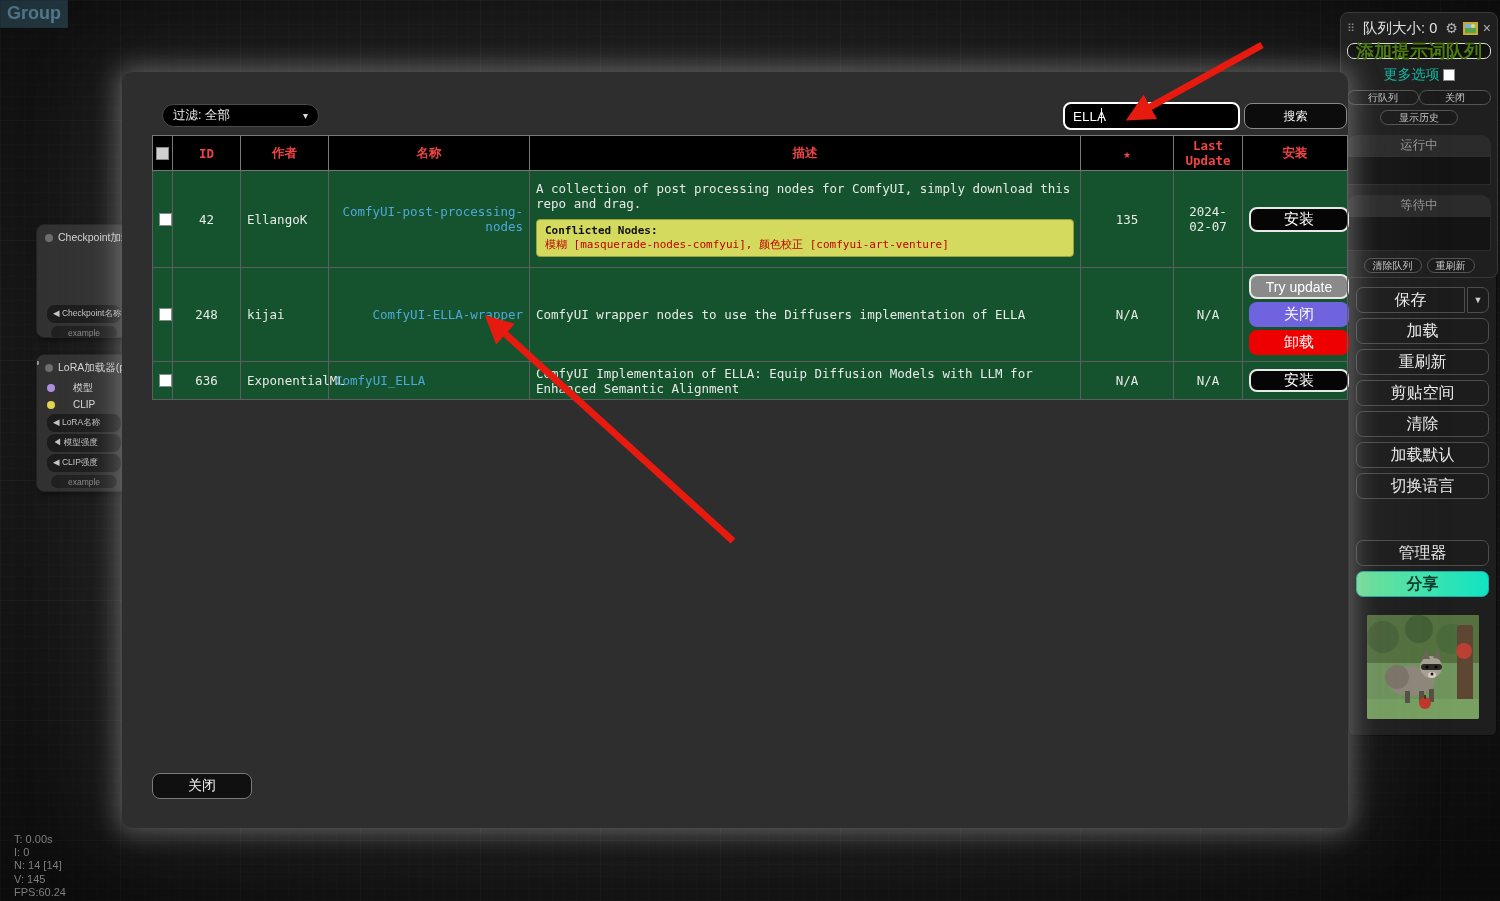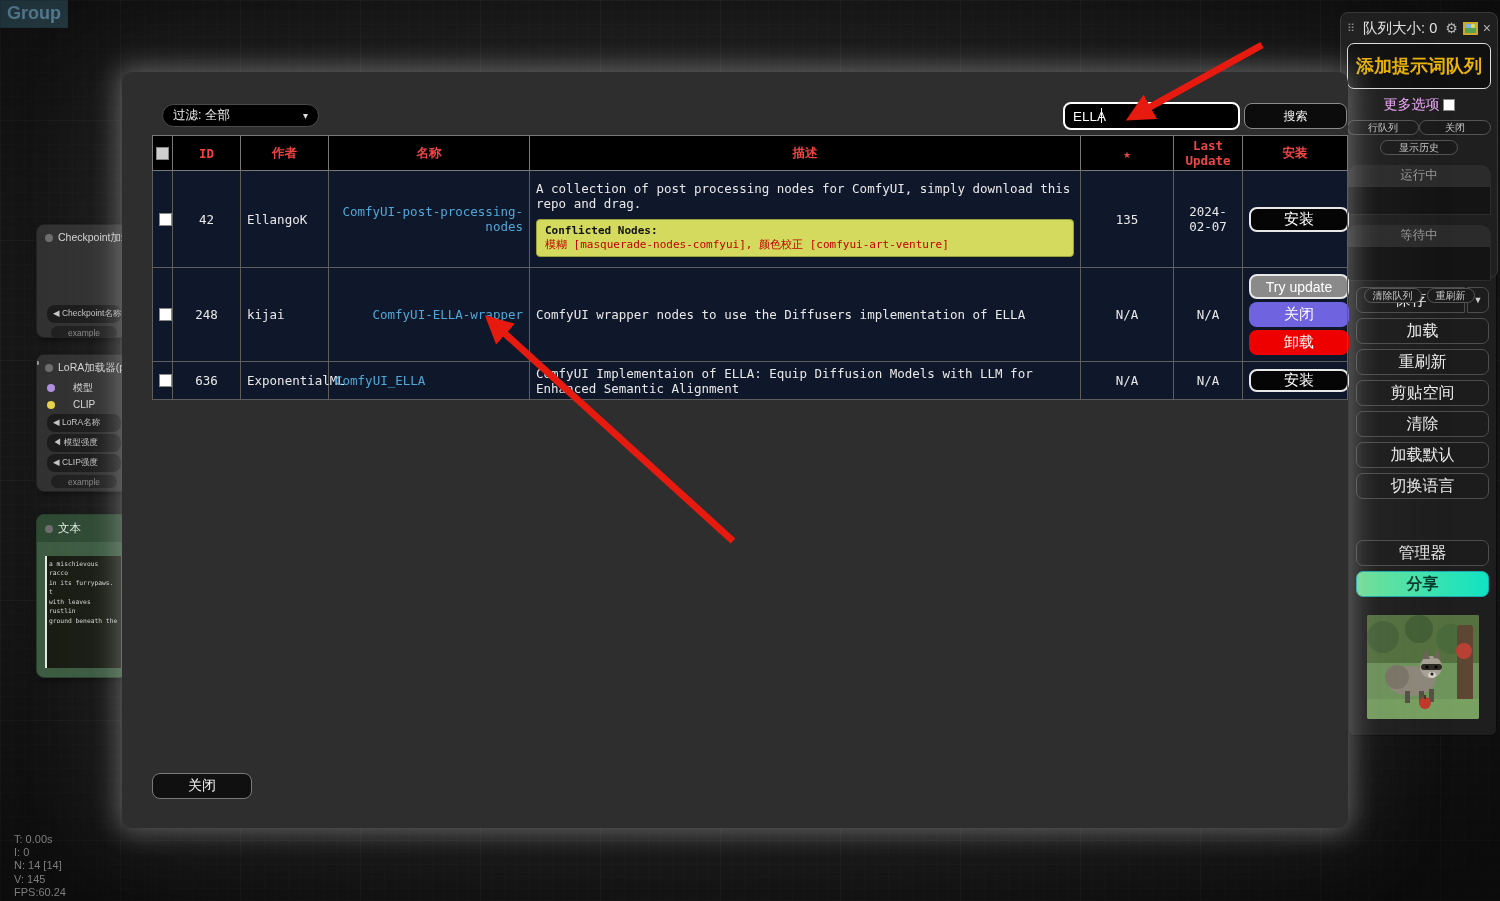--- a/index.html
+++ b/index.html
@@ -56,23 +56,23 @@
 
   
   .queue-panel { position:absolute; left:1340px; top:12px; width:158px; height:266px; z-index:6;
     background:#1f1f1f; border:1px solid #383838; border-radius:8px; padding:4px 6px; }
   .qp-header { display:flex; align-items:center; gap:5px; height:22px; color:#dcdcdc; }
   .qp-handle { color:#8a8a8a; font-size:11px; }
   .qp-title { flex:1; text-align:center; font-size:14.5px; color:#e2e2e2; }
   .qp-ico { color:#b5b5b5; font-size:14px; cursor:pointer; }
   .pic-ico { width:15px; height:13px; border:2px solid #caa92c; background:linear-gradient(#7fb2d8 45%, #58a24e 45%); position:relative; cursor:pointer; }
   .pic-ico::after { content:""; position:absolute; right:1px; top:0; width:4px; height:4px; border-radius:50%; background:#e5e04e; }
-  .qp-queue-btn { margin-top:4px; width:100%; height:46px; background:#101010; border:1px solid #e0e0e0; border-radius:7px;
-    color:#eab308; font-size:18px; font-weight:bold; display:flex; align-items:center; justify-content:center; cursor:pointer; }
-  .qp-extra { display:flex; align-items:center; justify-content:center; gap:3px; margin-top:7px; color:#f0abfc; font-size:14px; }
+  .qp-queue-btn { margin-top:4px; width:100%; height:16px; background:#101010; border:1px solid #e0e0e0; border-radius:7px;
+    color:#4d7c0f; font-size:18px; font-weight:bold; display:flex; align-items:center; justify-content:center; cursor:pointer; }
+  .qp-extra { display:flex; align-items:center; justify-content:center; gap:3px; margin-top:7px; color:#14b8a6; font-size:14px; }
   .qp-check { width:12px; height:12px; background:#fff; border:1px solid #888; }
   .qp-btn-row { display:flex; margin-top:6px; }
   .qp-sm-btn { flex:1; height:15px; background:#1b1b1b; border:1px solid #555; border-radius:8px; color:#c8c8c8; font-size:10px; display:flex; align-items:center; justify-content:center; cursor:pointer; }
   .qp-hist { width:78px; margin:5px auto 0 auto; }
   .qp-section { margin-top:10px; height:21px; background:#2b2b2b; border-radius:10px 10px 0 0; color:#989898; font-size:12.5px; display:flex; align-items:center; justify-content:center; }
   .qp-well { background:#141414; border:1px solid #2c2c2c; }
   .qp-well.run { height:29px; }
   .qp-well.wait { height:35px; }
   .qp-foot { display:flex; justify-content:center; gap:5px; margin-top:7px; }
   .qp-foot .qp-sm-btn { flex:0 0 auto; padding:0 8px; }
@@ -86,21 +86,21 @@
   .filter-select .chev { margin-left:auto; font-size:10px; color:#ddd; }
   .search-input { position:absolute; left:941px; top:30px; width:177px; height:28px; background:#000; border:2px solid #fff;
     border-radius:8px; color:#fff; font-size:13.5px; padding:0 8px; font-family:"Liberation Sans", sans-serif; outline:none; }
   .search-caret { position:absolute; left:979px; top:36px; width:1px; height:15px; background:#fff; }
   .search-btn { position:absolute; left:1122px; top:31px; width:103px; height:26px; background:#0c0c0c; border:1px solid #8a8a8a;
     border-radius:8px; color:#f0f0f0; font-size:12px; display:flex; align-items:center; justify-content:center; cursor:pointer; }
 
   table.pkg { position:absolute; left:30px; top:63px; border-collapse:collapse; table-layout:fixed; width:1195px;
     font-family:"DejaVu Sans Mono", monospace; }
   table.pkg th { background:#000; color:#ef4444; border:1px solid #787878; font-size:12.5px; font-weight:bold; padding:2px; height:30px; }
-  table.pkg td { background:#0f172a; color:#e9e9e9; border:1px solid #5e5e5e; font-size:12.5px; padding:3px 6px; vertical-align:middle; }
+  table.pkg td { background:#14532d; color:#e9e9e9; border:1px solid #5e5e5e; font-size:12.5px; padding:3px 6px; vertical-align:middle; }
   td.c, th.c { text-align:center; }
   .cb { width:13px; height:13px; background:#fff; border:1px solid #888; margin:0 auto; cursor:pointer; }
   .cb.hdr { background:#cfcfcf; }
   a.pkg-link { color:#4fa8d8; text-decoration:none; cursor:pointer; }
   td.name-cell { text-align:right; word-break:break-all; }
   .conflict-box { margin-top:8px; background:#d4da5d; border:1px solid #9aa13a; border-radius:4px; padding:4px 8px; }
   .conflict-title { color:#111; font-weight:bold; font-size:11px; font-family:"DejaVu Sans Mono", monospace; }
   .conflict-text { color:#c00000; font-size:11px; font-family:"DejaVu Sans Mono", monospace; }
   .act-btn { display:flex; align-items:center; justify-content:center; margin:3px auto; width:100px; height:25px; border-radius:8px;
     font-size:15px; color:#fff; cursor:pointer; font-family:"Liberation Sans", sans-serif; }
@@ -149,32 +149,20 @@
       <span class="nub" style="top:6px"></span>
       <span class="slot-dot yellow"></span>
       <span>CLIP</span>
     </div>
     <div class="widget-pill">◀ LoRA名称</div>
     <div class="widget-pill">◀ 模型强度</div>
     <div class="widget-pill">◀ CLIP强度</div>
     <div class="value-pill">example</div>
   </div>
 
-  <div class="gnode" id="node-text">
-    <div class="gnode-title">
-      <span class="dot"></span>
-      <span>文本</span>
-    </div>
-    <div class="text-area">
-      <div>a mischievous racco</div>
-      <div>in its furrypaws. t</div>
-      <div>with leaves rustlin</div>
-      <div>ground beneath the</div>
-    </div>
-  </div>
 
   <div class="stats">
     <div>T: 0.00s</div>
     <div>I: 0</div>
     <div>N: 14 [14]</div>
     <div>V: 145</div>
     <div>FPS:60.24</div>
   </div>
 
   <div class="vignette"></div>

